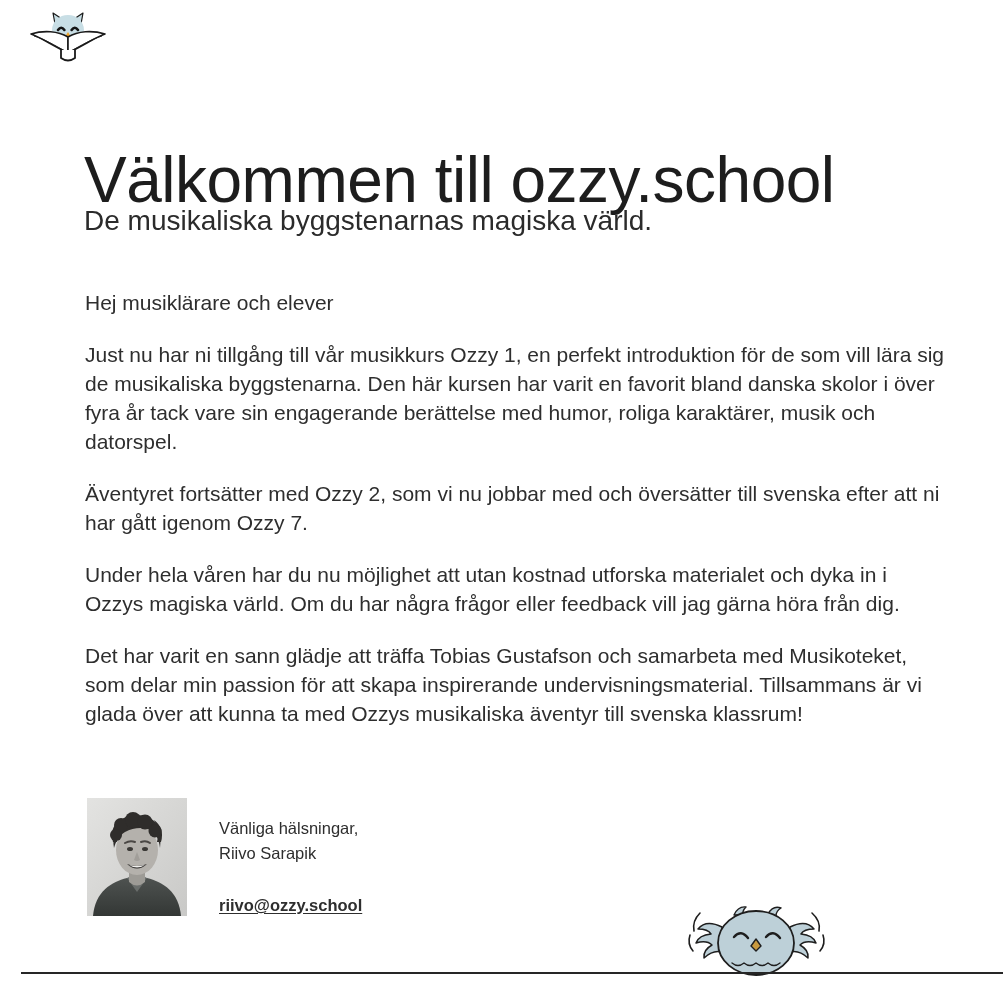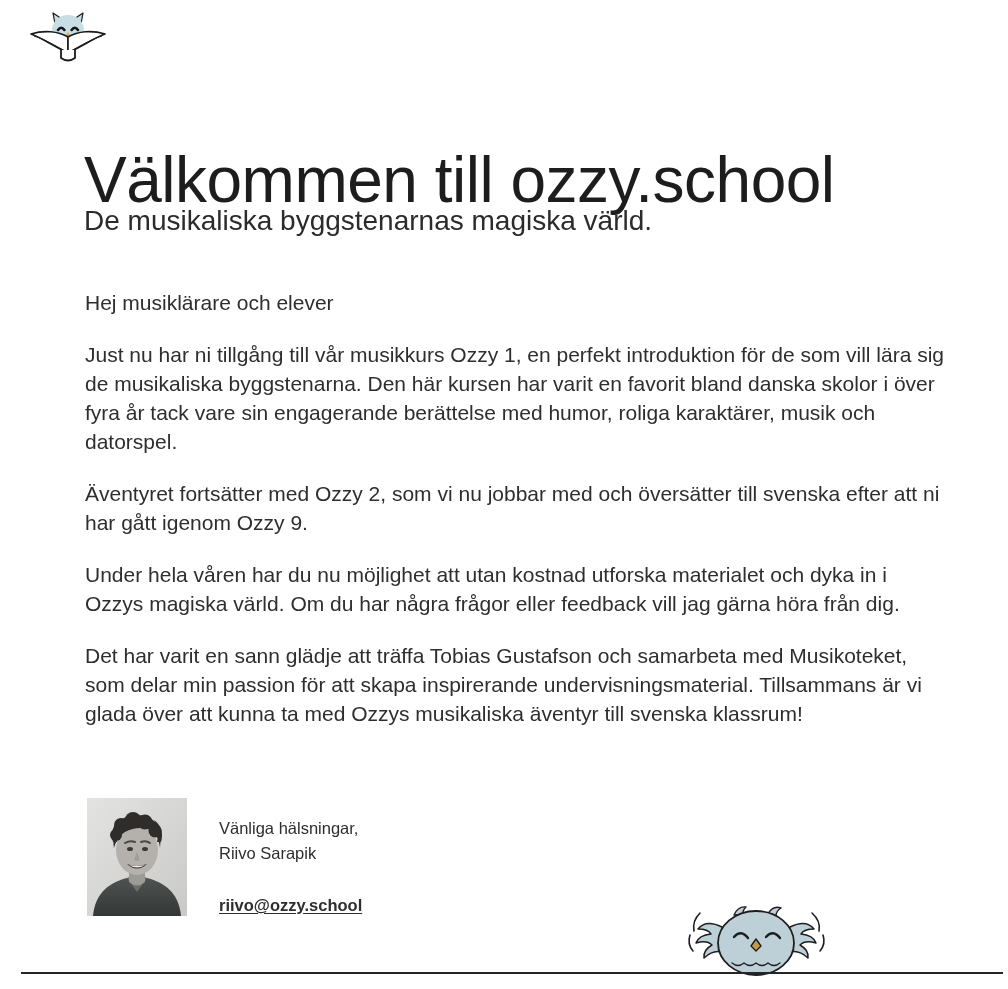--- a/index.html
+++ b/index.html
@@ -154,21 +154,21 @@
     <path d="M39 44 L39 52 q7 5 14 0 L53 44" fill="#ffffff" stroke="#1a1a1a" stroke-width="1.8" stroke-linejoin="round"></path>
   </svg>
 </div>
 
 <h1 class="page-title">Välkommen till ozzy.school</h1>
 <div class="page-subtitle">De musikaliska byggstenarnas magiska värld.</div>
 
 <div class="body-copy">
   <p class="para">Hej musiklärare och elever</p>
   <p class="para">Just nu har ni tillgång till vår musikkurs Ozzy 1, en perfekt introduktion för de som vill lära sig de musikaliska byggstenarna. Den här kursen har varit en favorit bland danska skolor i över fyra år tack vare sin engagerande berättelse med humor, roliga karaktärer, musik och datorspel.</p>
-  <p class="para">Äventyret fortsätter med Ozzy 2, som vi nu jobbar med och översätter till svenska efter att ni har gått igenom Ozzy 9.</p>
+  <p class="para">Äventyret fortsätter med Ozzy 2, som vi nu jobbar med och översätter till svenska efter att ni har gått igenom Ozzy 7.</p>
   <p class="para">Under hela våren har du nu möjlighet att utan kostnad utforska materialet och dyka in i Ozzys magiska värld. Om du har några frågor eller feedback vill jag gärna höra från dig.</p>
   <p class="para">Det har varit en sann glädje att träffa Tobias Gustafson och samarbeta med Musikoteket, som delar min passion för att skapa inspirerande undervisningsmaterial. Tillsammans är vi glada över att kunna ta med Ozzys musikaliska äventyr till svenska klassrum!</p>
 </div>
 
 <div class="signature">
   <div class="sig-row">
     <div class="portrait">
       <svg width="100" height="118" viewBox="0 0 100 118">
         <defs>
           <linearGradient id="bgGrad" x1="0" y1="0" x2="1" y2="1">

